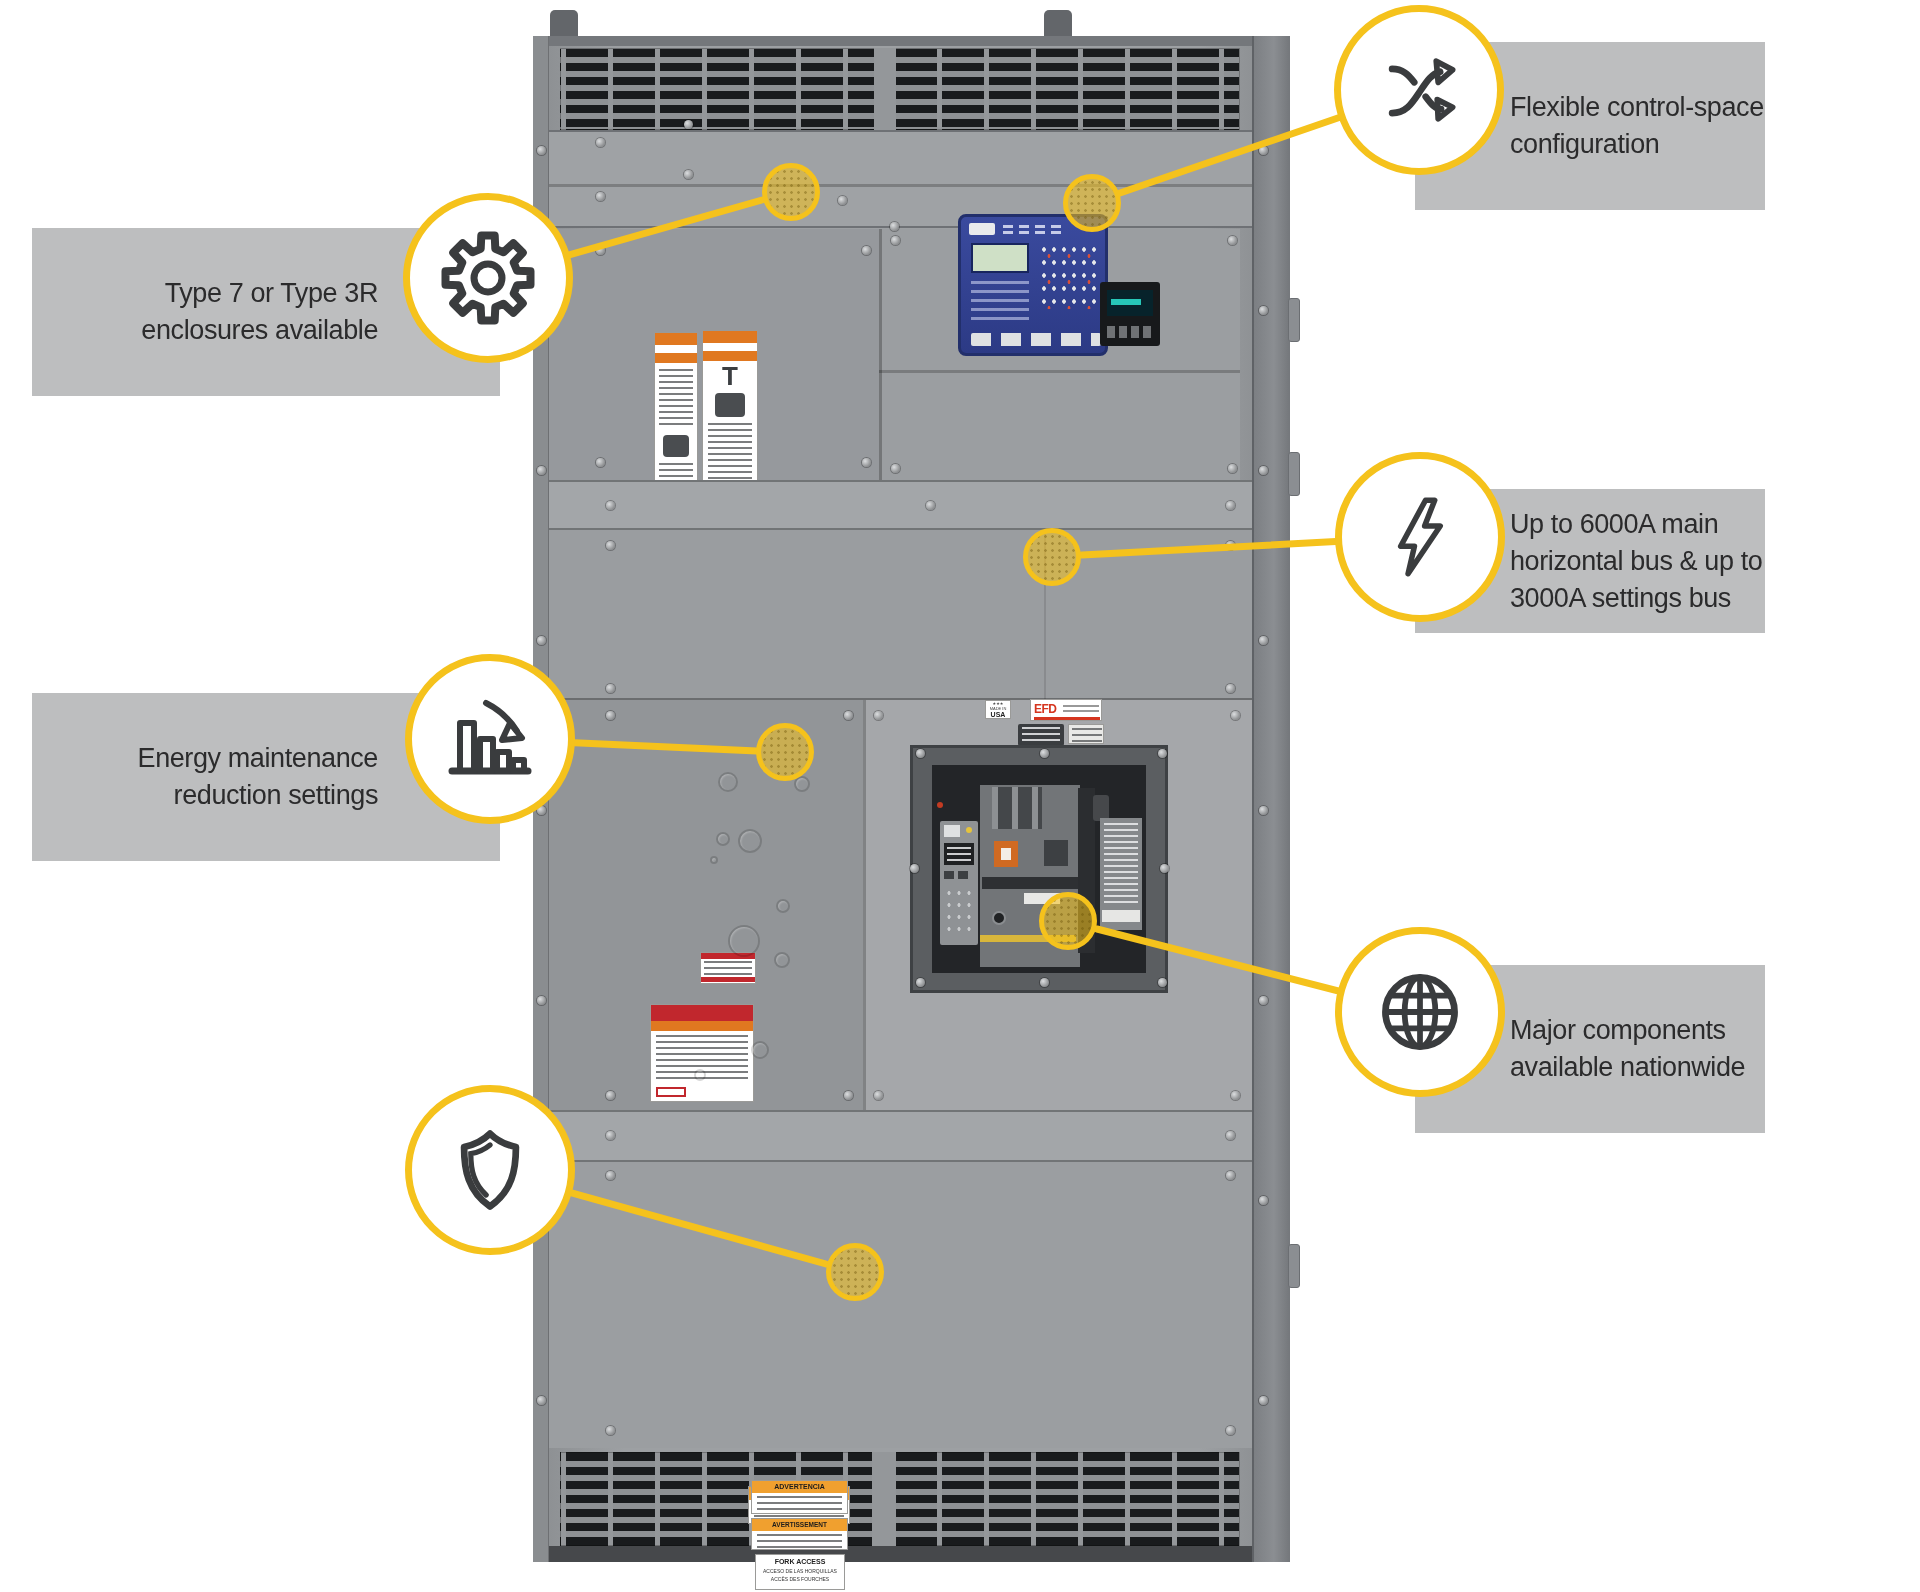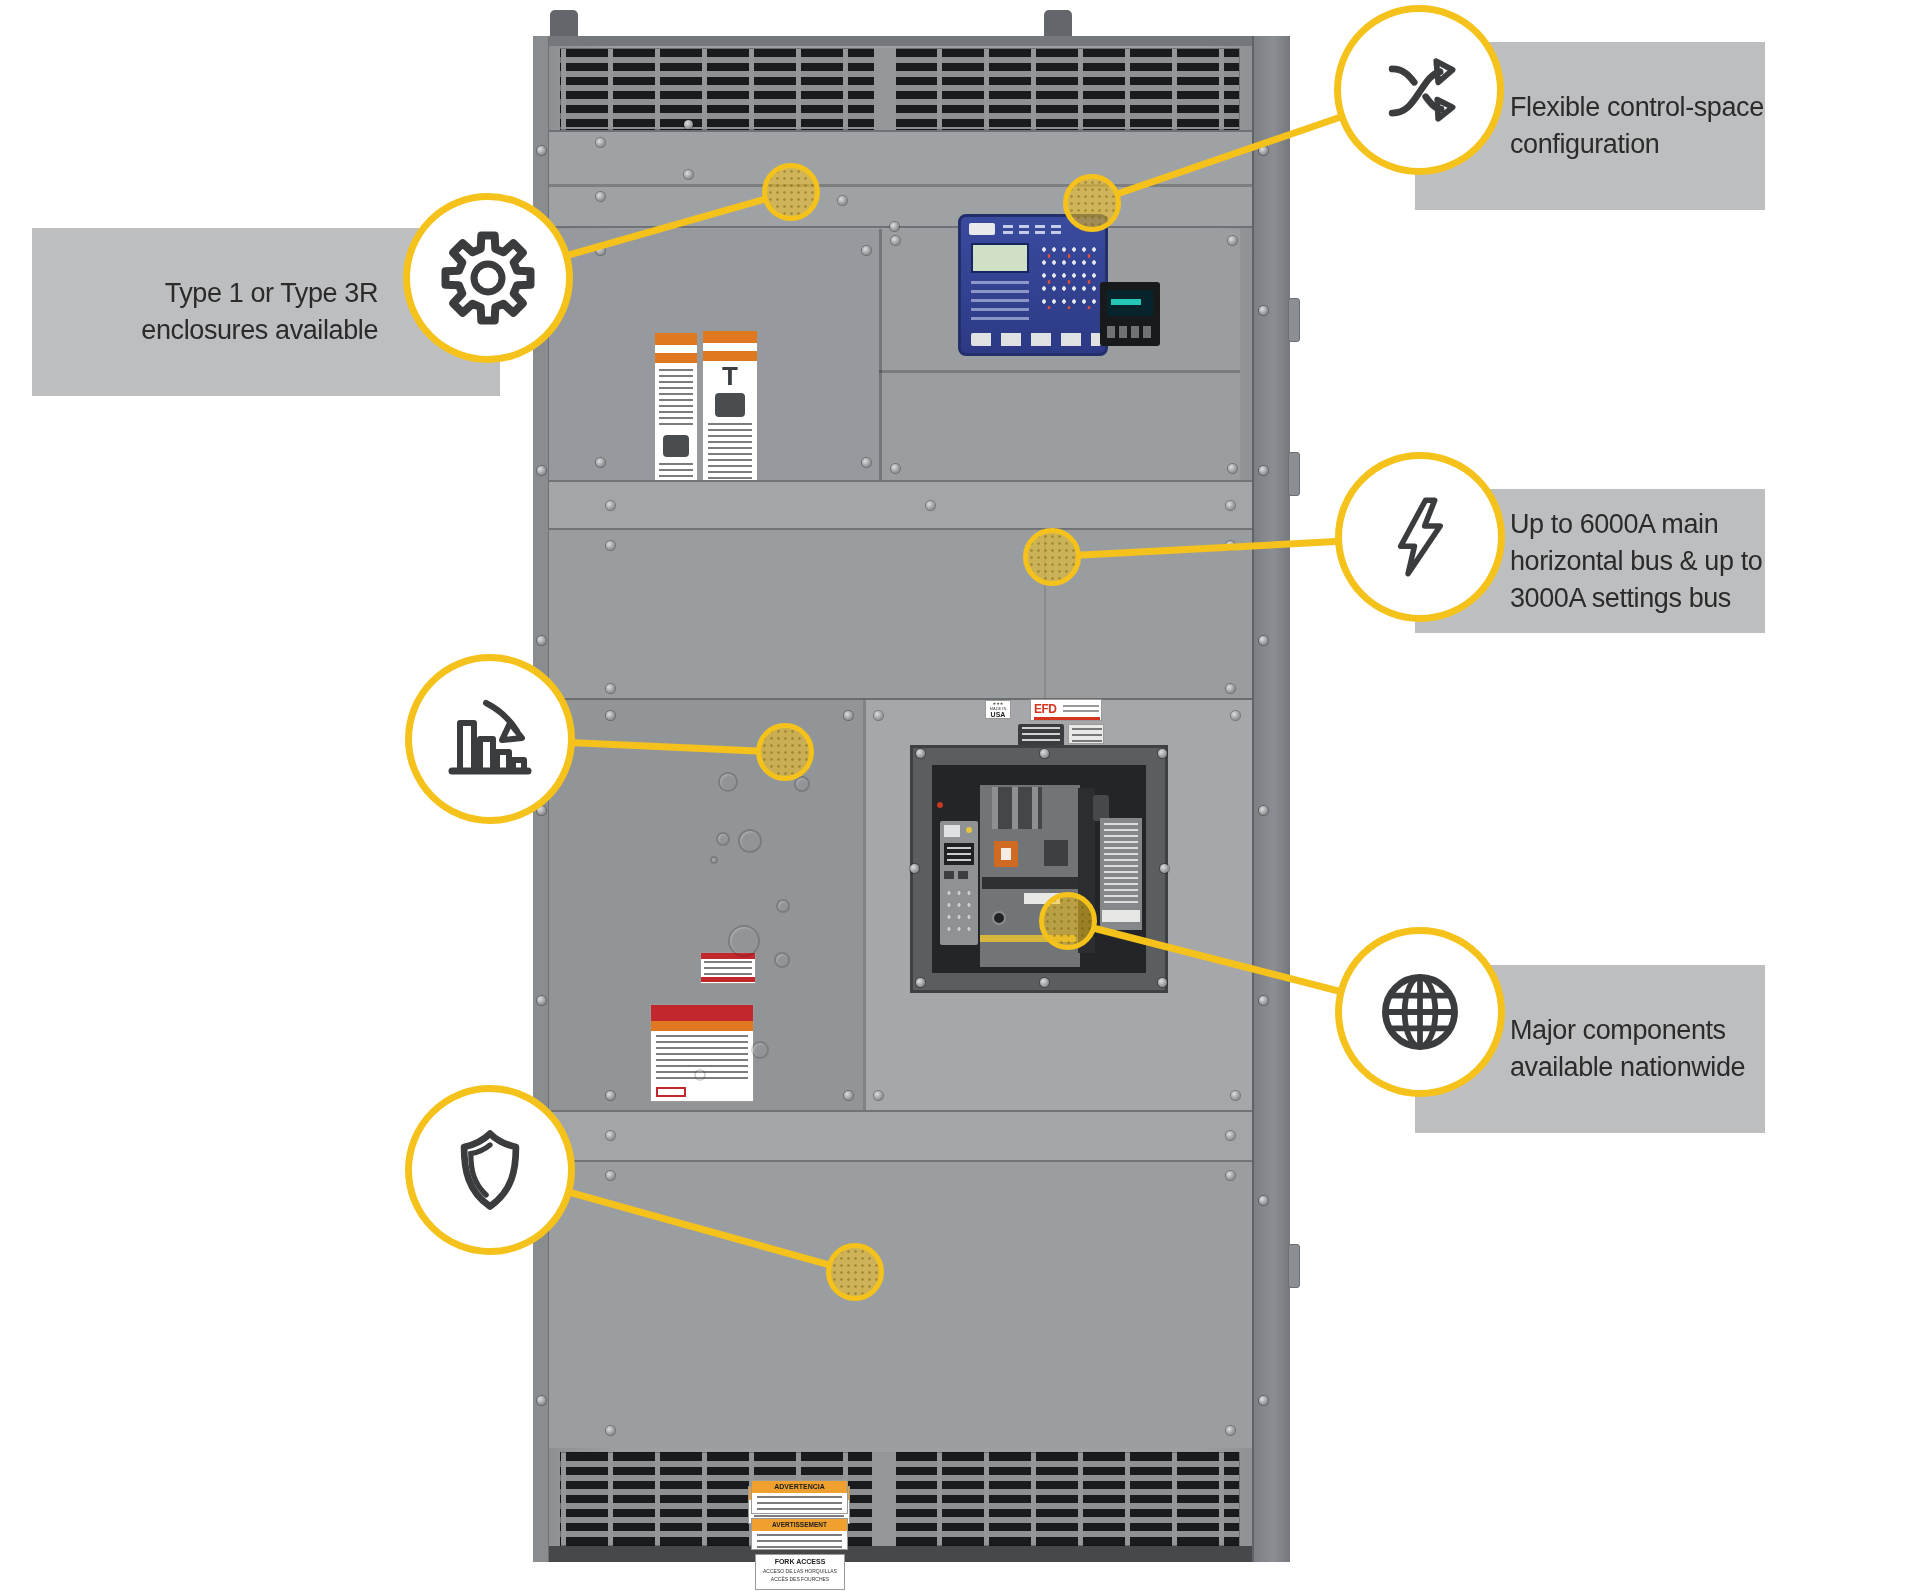--- a/index.html
+++ b/index.html
@@ -295,22 +295,26 @@
   </svg>
 
   <div class="dot" style="left:762px;top:163px;"></div>
   <div class="dot" style="left:1063px;top:174px;"></div>
   <div class="dot" style="left:1023px;top:528px;"></div>
   <div class="dot" style="left:756px;top:723px;"></div>
   <div class="dot" style="left:1039px;top:892px;"></div>
   <div class="dot" style="left:826px;top:1243px;"></div>
 
   <div class="cbox left-side" style="left:32px;top:228px;width:468px;height:168px;">
-    <div class="ln">Type 1 or Type 3R</div>
+    <div class="ln">Type 7 or Type 3R</div>
     <div class="ln">enclosures available</div>
+  </div>
+  <div class="cbox left-side" style="left:32px;top:693px;width:468px;height:168px;">
+    <div class="ln">Energy maintenance</div>
+    <div class="ln">reduction settings</div>
   </div>
   <div class="cbox right-side" style="left:1415px;top:42px;width:350px;height:168px;">
     <div class="ln">Flexible control-space</div>
     <div class="ln">configuration</div>
   </div>
   <div class="cbox right-side" style="left:1415px;top:489px;width:350px;height:144px;">
     <div class="ln">Up to 6000A main</div>
     <div class="ln">horizontal bus &amp; up to</div>
     <div class="ln">3000A settings bus</div>
   </div>

